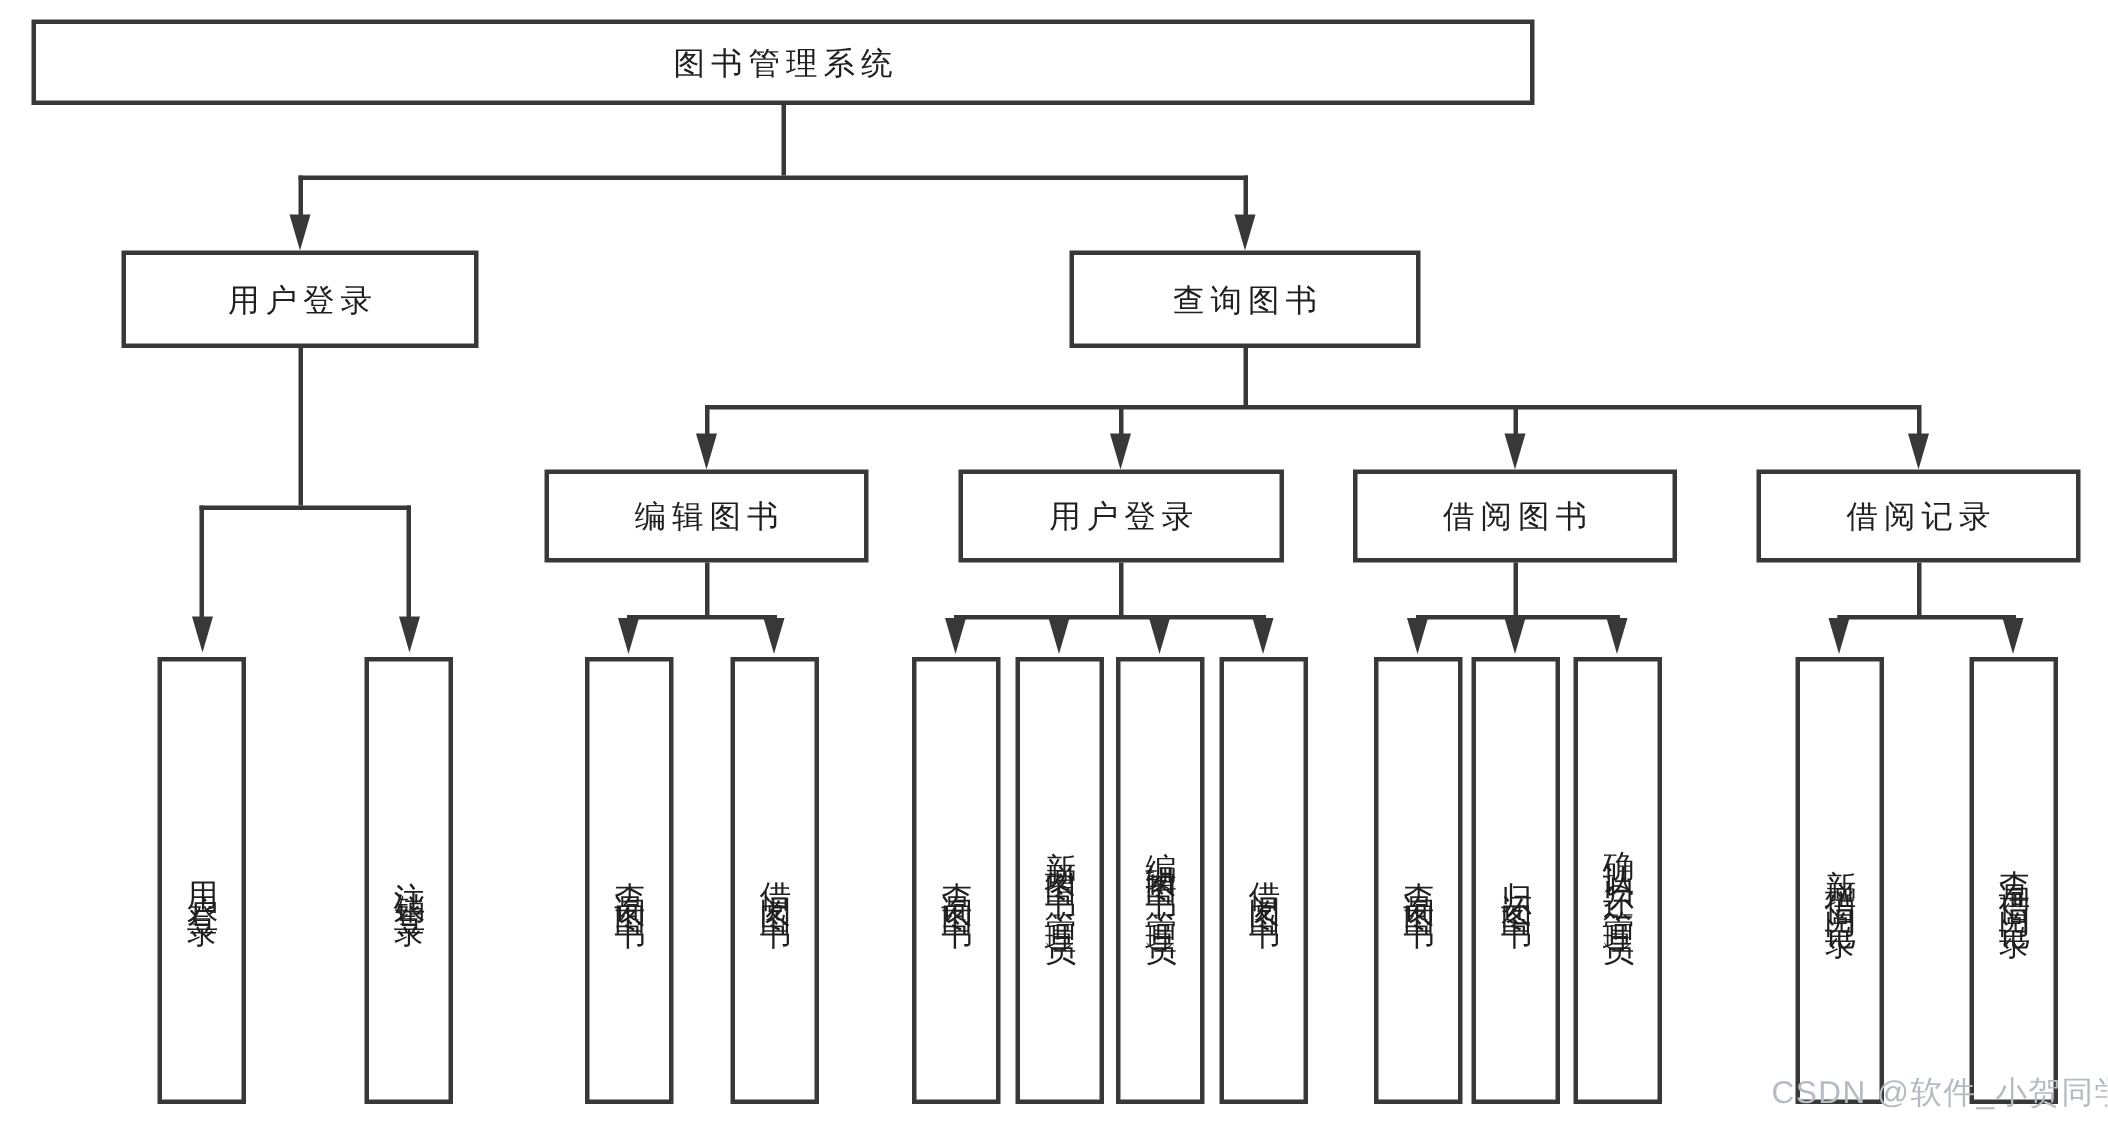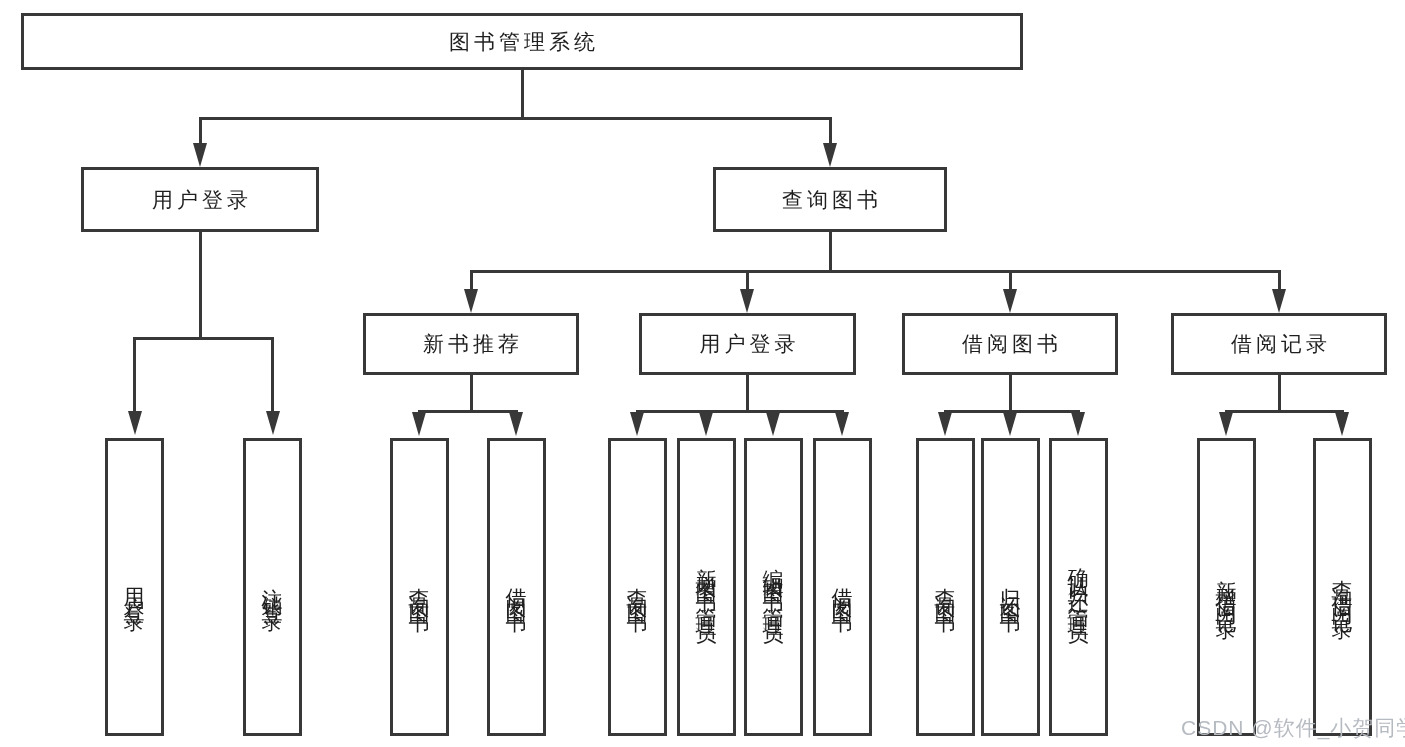--- a/index.html
+++ b/index.html
@@ -98,21 +98,21 @@
   <i class="ln" style="left:470px;top:270px;width:3px;height:21px"></i>
   <i class="ln" style="left:746px;top:270px;width:3px;height:21px"></i>
   <i class="ln" style="left:1009px;top:270px;width:3px;height:21px"></i>
   <i class="ln" style="left:1278px;top:270px;width:3px;height:21px"></i>
   <i class="ar" style="left:464px;top:289px"></i>
   <i class="ar" style="left:740px;top:289px"></i>
   <i class="ar" style="left:1003px;top:289px"></i>
   <i class="ar" style="left:1272px;top:289px"></i>
 
   <div class="node" style="left:363px;top:313px;width:216px;height:62px">
-    <span class="hlabel">新书推荐</span>
+    <span class="hlabel">编辑图书</span>
   </div>
   <div class="node" style="left:639px;top:313px;width:217px;height:62px">
     <span class="hlabel">用户登录</span>
   </div>
   <div class="node" style="left:902px;top:313px;width:216px;height:62px">
     <span class="hlabel">借阅图书</span>
   </div>
   <div class="node" style="left:1171px;top:313px;width:216px;height:62px">
     <span class="hlabel">借阅记录</span>
   </div>

